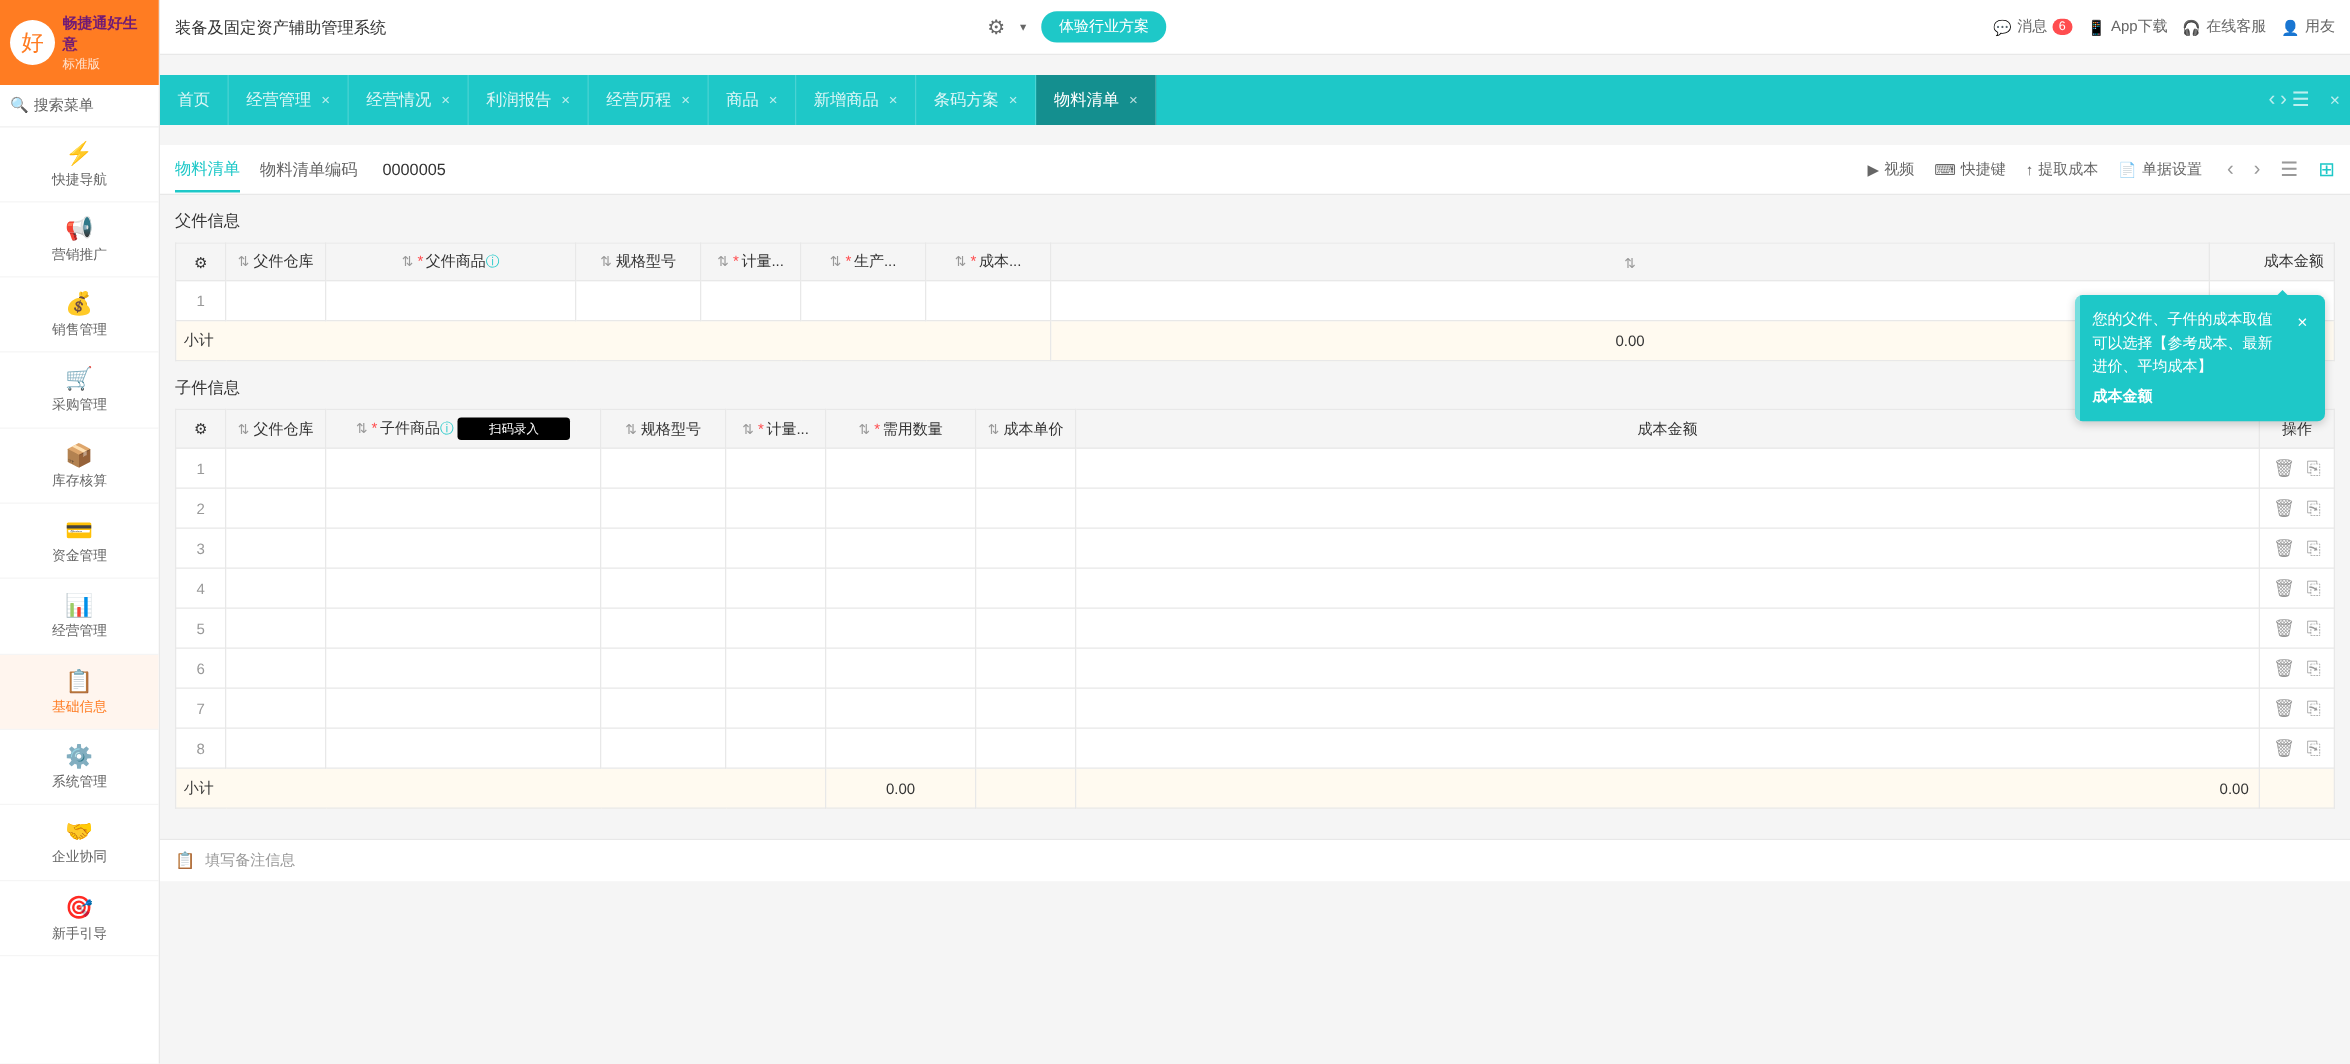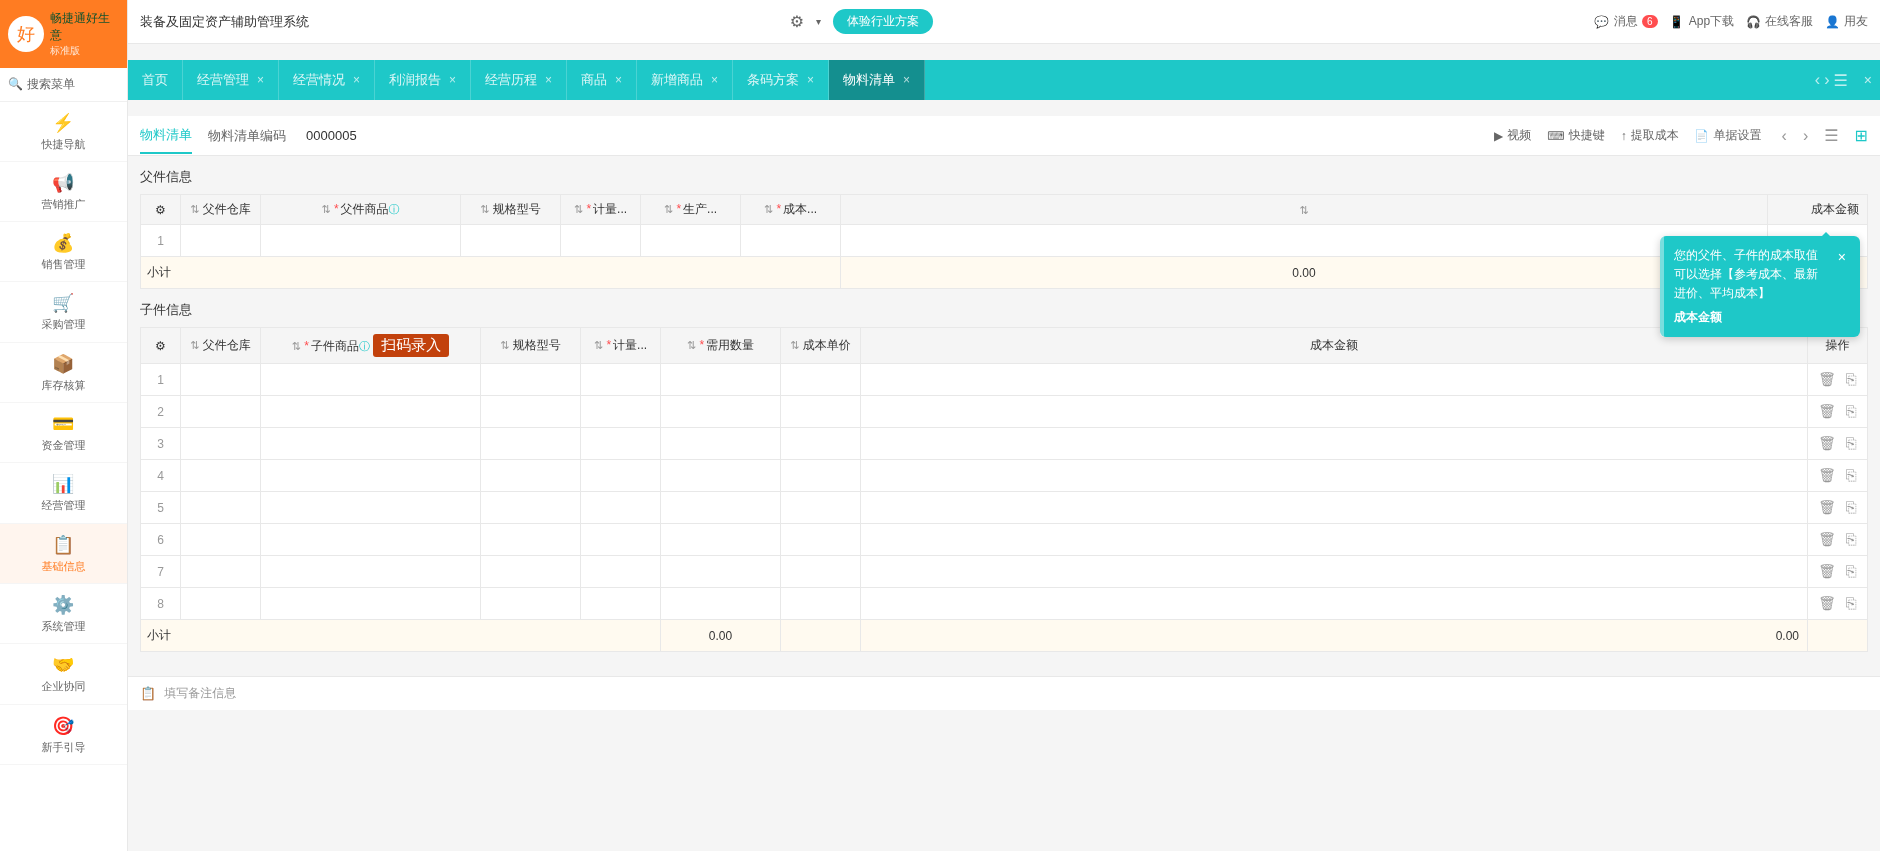--- a/index.html
+++ b/index.html
@@ -27,21 +27,21 @@
       height: 36px;
       background: #fff;
       border-radius: 50%;
       display: flex;
       align-items: center;
       justify-content: center;
       font-size: 18px;
       color: #ff7c22;
       flex-shrink: 0;
     }
-    .logo-text { color: #14532d; font-size: 12px; line-height: 1.4; font-weight: normal; }
+    .logo-text { color: #701a75; font-size: 12px; line-height: 1.4; font-weight: bold; }
     .logo-sub { color: rgba(255,255,255,0.8); font-size: 10px; }
 
     .sidebar-search {
       display: flex;
       align-items: center;
       padding: 8px;
       border-bottom: 1px solid #f0f0f0;
       gap: 4px;
       cursor: pointer;
     }
@@ -206,26 +206,26 @@
       color: #333;
       font-weight: 500;
     }
     .required-mark { color: #ff4d4f; margin-right: 2px; }
     .th-icon { color: #999; font-size: 11px; }
     .col-num { width: 40px; text-align: center; color: #999; }
     .col-actions { width: 60px; text-align: center; }
     .action-icon { color: #999; cursor: pointer; font-size: 14px; margin: 0 3px; }
     .subtotal-label { padding-left: 12px; color: #666; }
     .scan-btn {
-      background: #c2410c;
+      background: #000000;
       color: #fff;
       border: none;
       border-radius: 3px;
-      padding: 2px 8px;
-      font-size: 15px;
+      padding: 2px 25px;
+      font-size: 10px;
       cursor: pointer;
     }
 
     
     .tooltip-popup {
       position: absolute;
       top: 120px;
       right: 20px;
       background: #1ec8c8;
       color: #fff;

